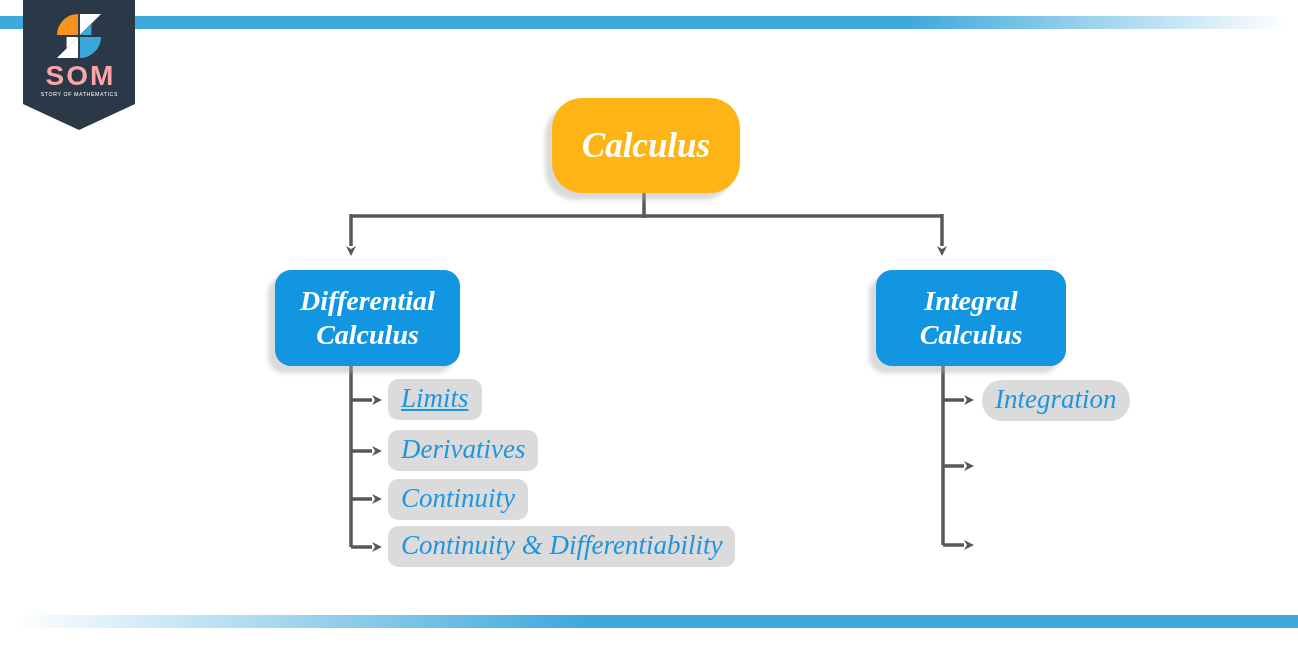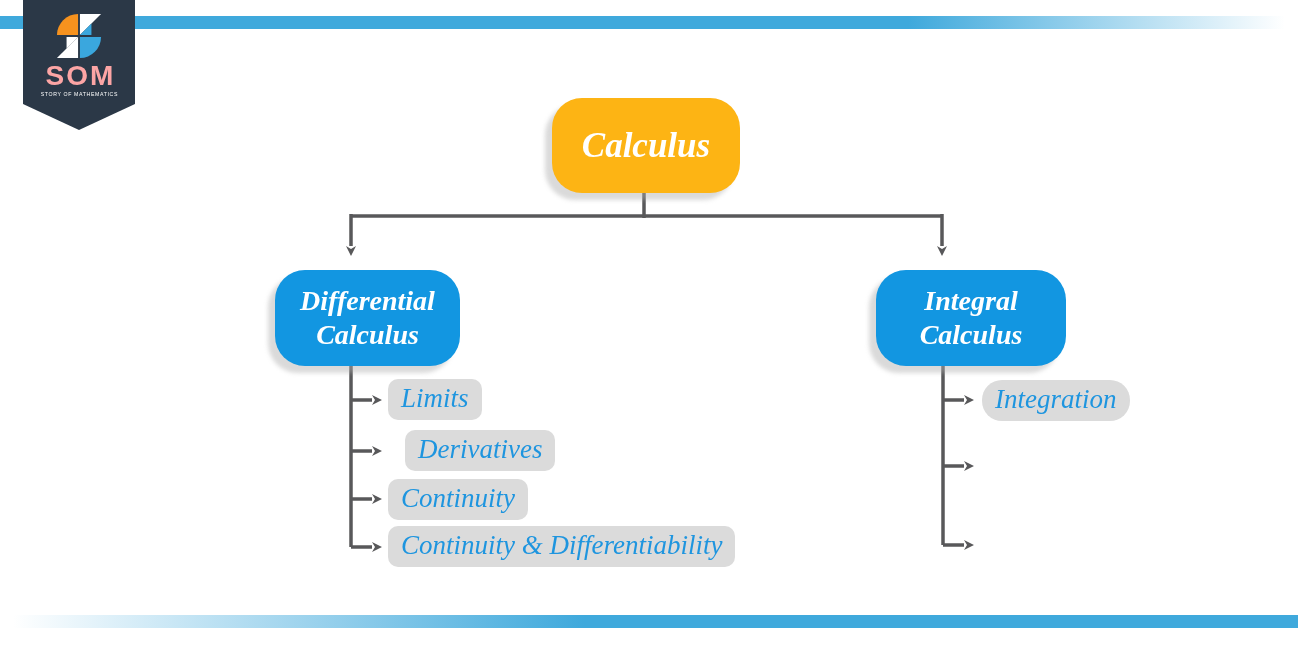--- a/index.html
+++ b/index.html
@@ -44,32 +44,32 @@
     position:absolute; z-index:3; display:flex; flex-direction:column;
     align-items:center; justify-content:center; text-align:center;
     color:#ffffff; font-style:italic; font-weight:bold;
     box-shadow:-7px 7px 4px rgba(173,173,173,0.45);
     margin-top:8px;
   }
   .root-node {
     left:552px; top:90px; width:188px; height:95px;
     background:#FDB414; border-radius:30px; font-size:35px;
   }
-  .branch-node { background:#1296E1; border-radius:30px; font-size:28px; line-height:1.2; }
+  .branch-node { background:#1296E1; border-radius:16px; font-size:28px; line-height:1.2; }
   .branch-left  { left:275px; top:262px; width:185px; height:96px; }
   .branch-right { left:876px; top:262px; width:190px; height:96px; }
 
   
   .pill {
     position:absolute; z-index:3; background:#DBDBDB; border-radius:10px;
     color:#1E95DF; font-style:italic; font-size:27px; line-height:1;
     padding:6px 13px 8px; white-space:nowrap;
   }
-  .p-limits      { left:388px; top:379px; }
-  .p-derivatives { left:405px; top:430px; }
+  .p-limits      { left:388px; top:379px;text-decoration:underline; }
+  .p-derivatives { left:388px; top:430px; }
   .p-continuity  { left:388px; top:479px; }
   .p-contdiff    { left:388px; top:526px; }
   .p-integration { left:982px; top:380px;border-radius:20px; }
   .p-definite    { left:982px; top:446px; }
   .p-indefinite  { left:982px; top:524px; }
 </style>
 </head>
 <body>
 
 <div class="canvas">

